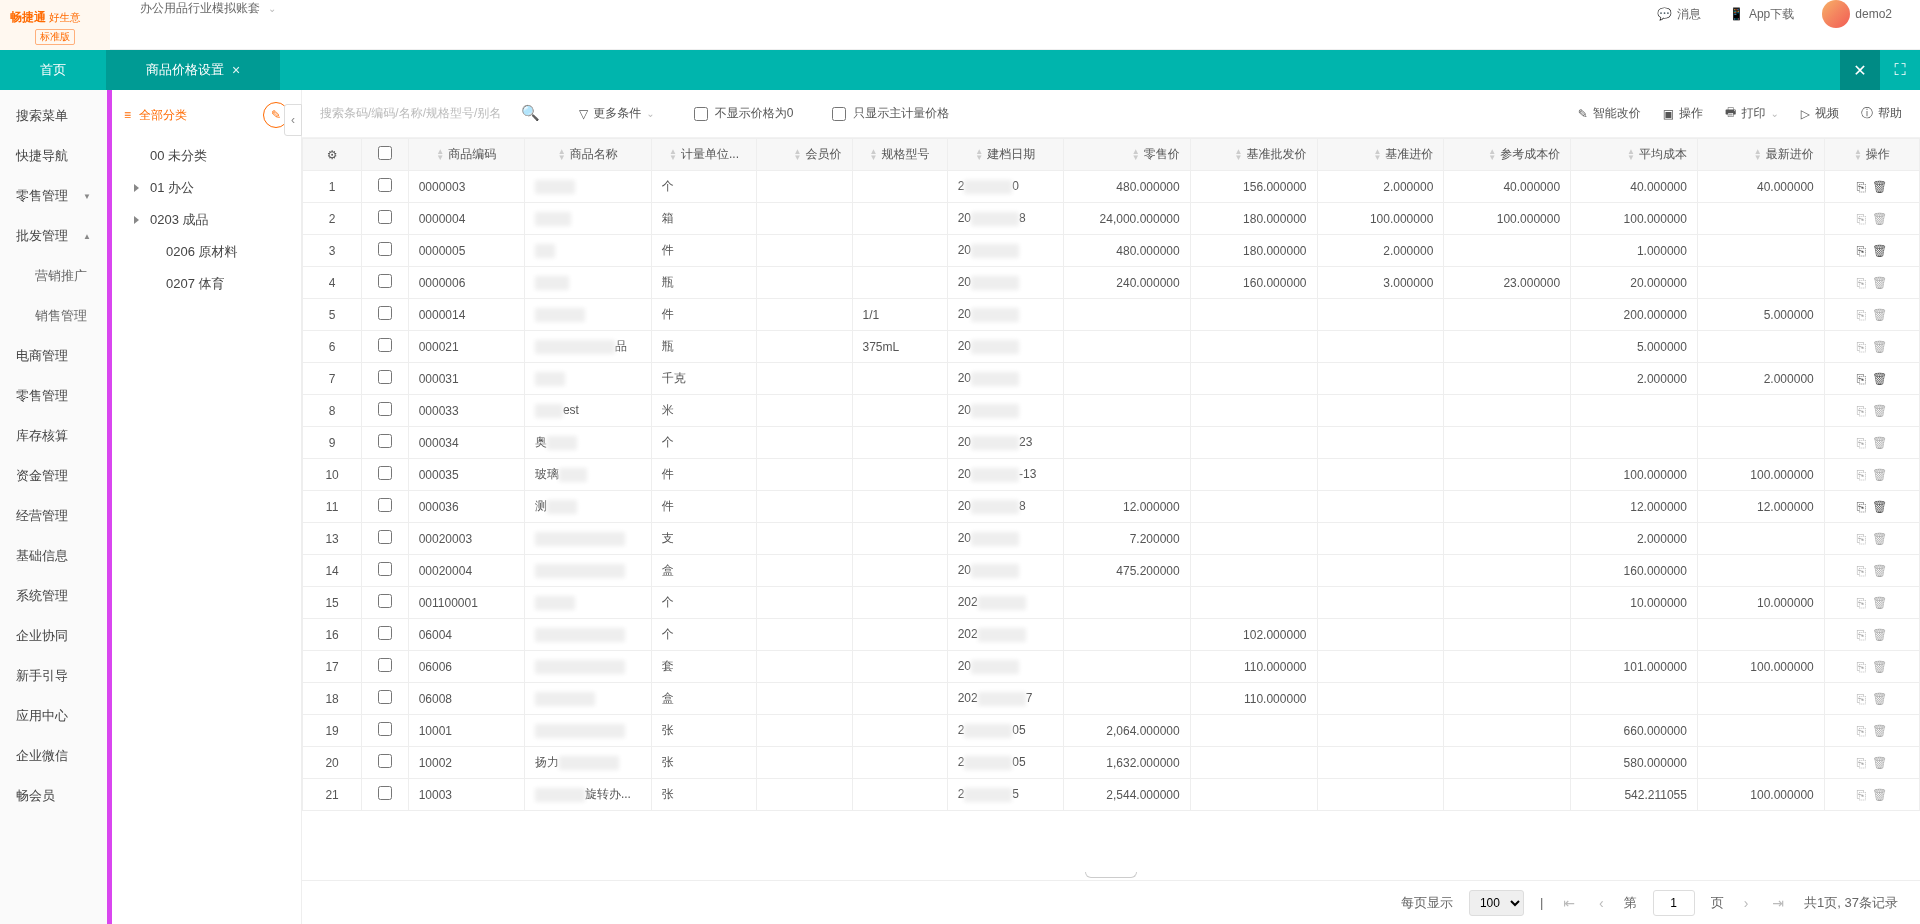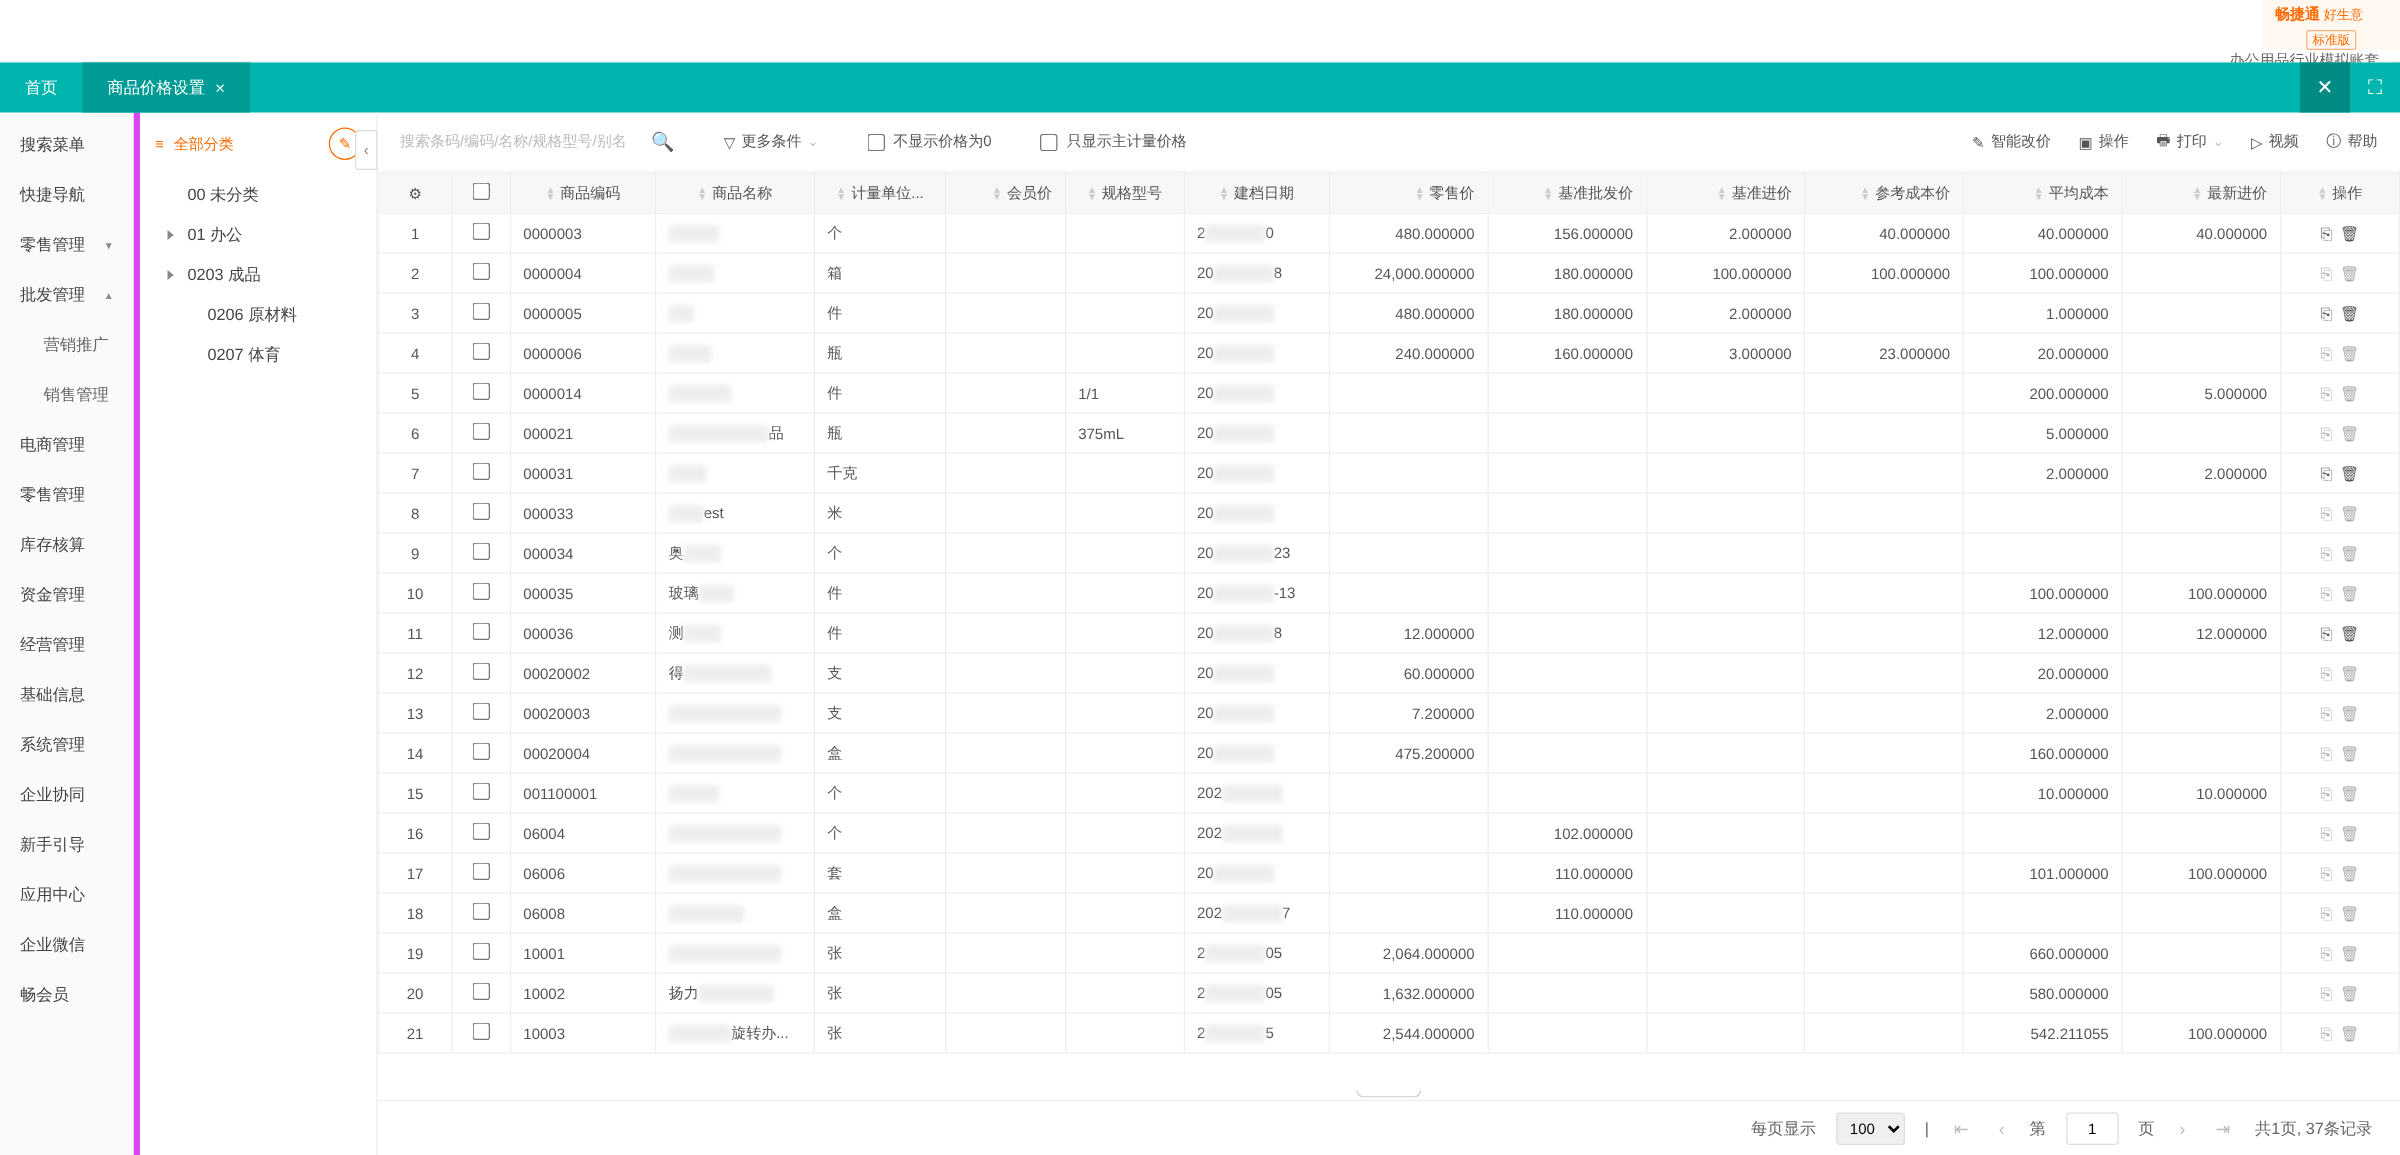--- a/index.html
+++ b/index.html
@@ -1,31 +1,31 @@
 <!DOCTYPE html>
 <html><head>
 <meta charset="utf-8">
 <style>
 * { margin:0; padding:0; box-sizing:border-box; font-family:"Microsoft YaHei",Arial,sans-serif; }
 body { font-size:12px; color:#333; background:#fff; overflow:hidden; width:1920px; height:924px; }
 
 
-.topbar { height:50px; display:flex; align-items:flex-end; border-bottom:1px solid #eee;flex-direction:column; }
+.topbar { height:50px; display:flex; align-items:flex-start; border-bottom:1px solid #eee; }
 .logo-box { width:110px; height:50px; background:#fff8f0; display:flex; flex-direction:column; align-items:center; justify-content:center; position:relative; }
 .logo-box svg { width:90px; height:22px; }
 .logo-badge { font-size:10px; color:#ff6a00; border:1px solid #ffb07c; padding:0 4px; border-radius:2px; margin-top:2px; }
 .workspace-select { margin-left:30px; color:#666; display:flex; align-items:center; gap:8px; cursor:pointer; }
 .chev { font-size:10px; color:#bbb; }
 .top-right { margin-left:auto; display:flex; align-items:center; gap:28px; padding-right:28px; color:#666; }
 .top-right-item { display:flex; align-items:center; gap:5px; cursor:pointer; }
 .avatar { width:28px; height:28px; border-radius:50%; background:linear-gradient(135deg,#f7b267,#f4845f,#f25c54); }
 
 
 .tab-bar { height:40px; background:#00b5ad; display:flex; align-items:stretch; color:#fff; position:relative; }
-.tab { padding:0 20px; display:flex; align-items:center; gap:8px; cursor:pointer; font-size:13px; }
+.tab { padding:0 40px; display:flex; align-items:center; gap:8px; cursor:pointer; font-size:13px; }
 .tab.active { background:#009b94; }
 .tab-close { font-size:14px; opacity:.9; cursor:pointer; }
 .tab-bar-right { margin-left:auto; display:flex; align-items:center; }
 .tab-bar-btn { width:40px; height:40px; display:flex; align-items:center; justify-content:center; cursor:pointer; font-size:16px; }
 .tab-bar-btn.dark { background:#008b85; }
 
 
 .main { display:flex; height:calc(924px - 90px); }
 .sidebar { width:112px; background:#fafafa; border-right:5px solid #d946ef; overflow-y:auto; padding-top:6px; }
 .sb-item { padding:11px 16px; color:#444; display:flex; align-items:center; justify-content:space-between; cursor:pointer; font-size:13px; }
@@ -489,37 +489,20 @@
               <td>20<span class="pix" style="width:48px"></span>8</td>
               <td class="num">12.000000</td>
               <td class="num"></td>
               <td class="num"></td>
               <td class="num"></td>
               <td class="num">12.000000</td>
               <td class="num">12.000000</td>
               <td class="ctr action-cell"><span style="color:#555">⎘</span><span style="color:#555">🗑</span></td>
             </tr>
             <tr>
-              <td class="row-idx ctr">12</td>
-              <td class="row-chk ctr"><input type="checkbox" style=""></td>
-              <td>00020002</td>
-              <td>得<span class="pix" style="width:70px"></span></td>
-              <td>支</td>
-              <td class="num"></td>
-              <td></td>
-              <td>20<span class="pix" style="width:48px"></span></td>
-              <td class="num">60.000000</td>
-              <td class="num"></td>
-              <td class="num"></td>
-              <td class="num"></td>
-              <td class="num">20.000000</td>
-              <td class="num"></td>
-              <td class="ctr action-cell"><span style="">⎘</span><span style="">🗑</span></td>
-            </tr>
-            <tr>
               <td class="row-idx ctr">13</td>
               <td class="row-chk ctr"><input type="checkbox" style=""></td>
               <td>00020003</td>
               <td><span class="pix" style="width:90px"></span></td>
               <td>支</td>
               <td class="num"></td>
               <td></td>
               <td>20<span class="pix" style="width:48px"></span></td>
               <td class="num">7.200000</td>
               <td class="num"></td>

